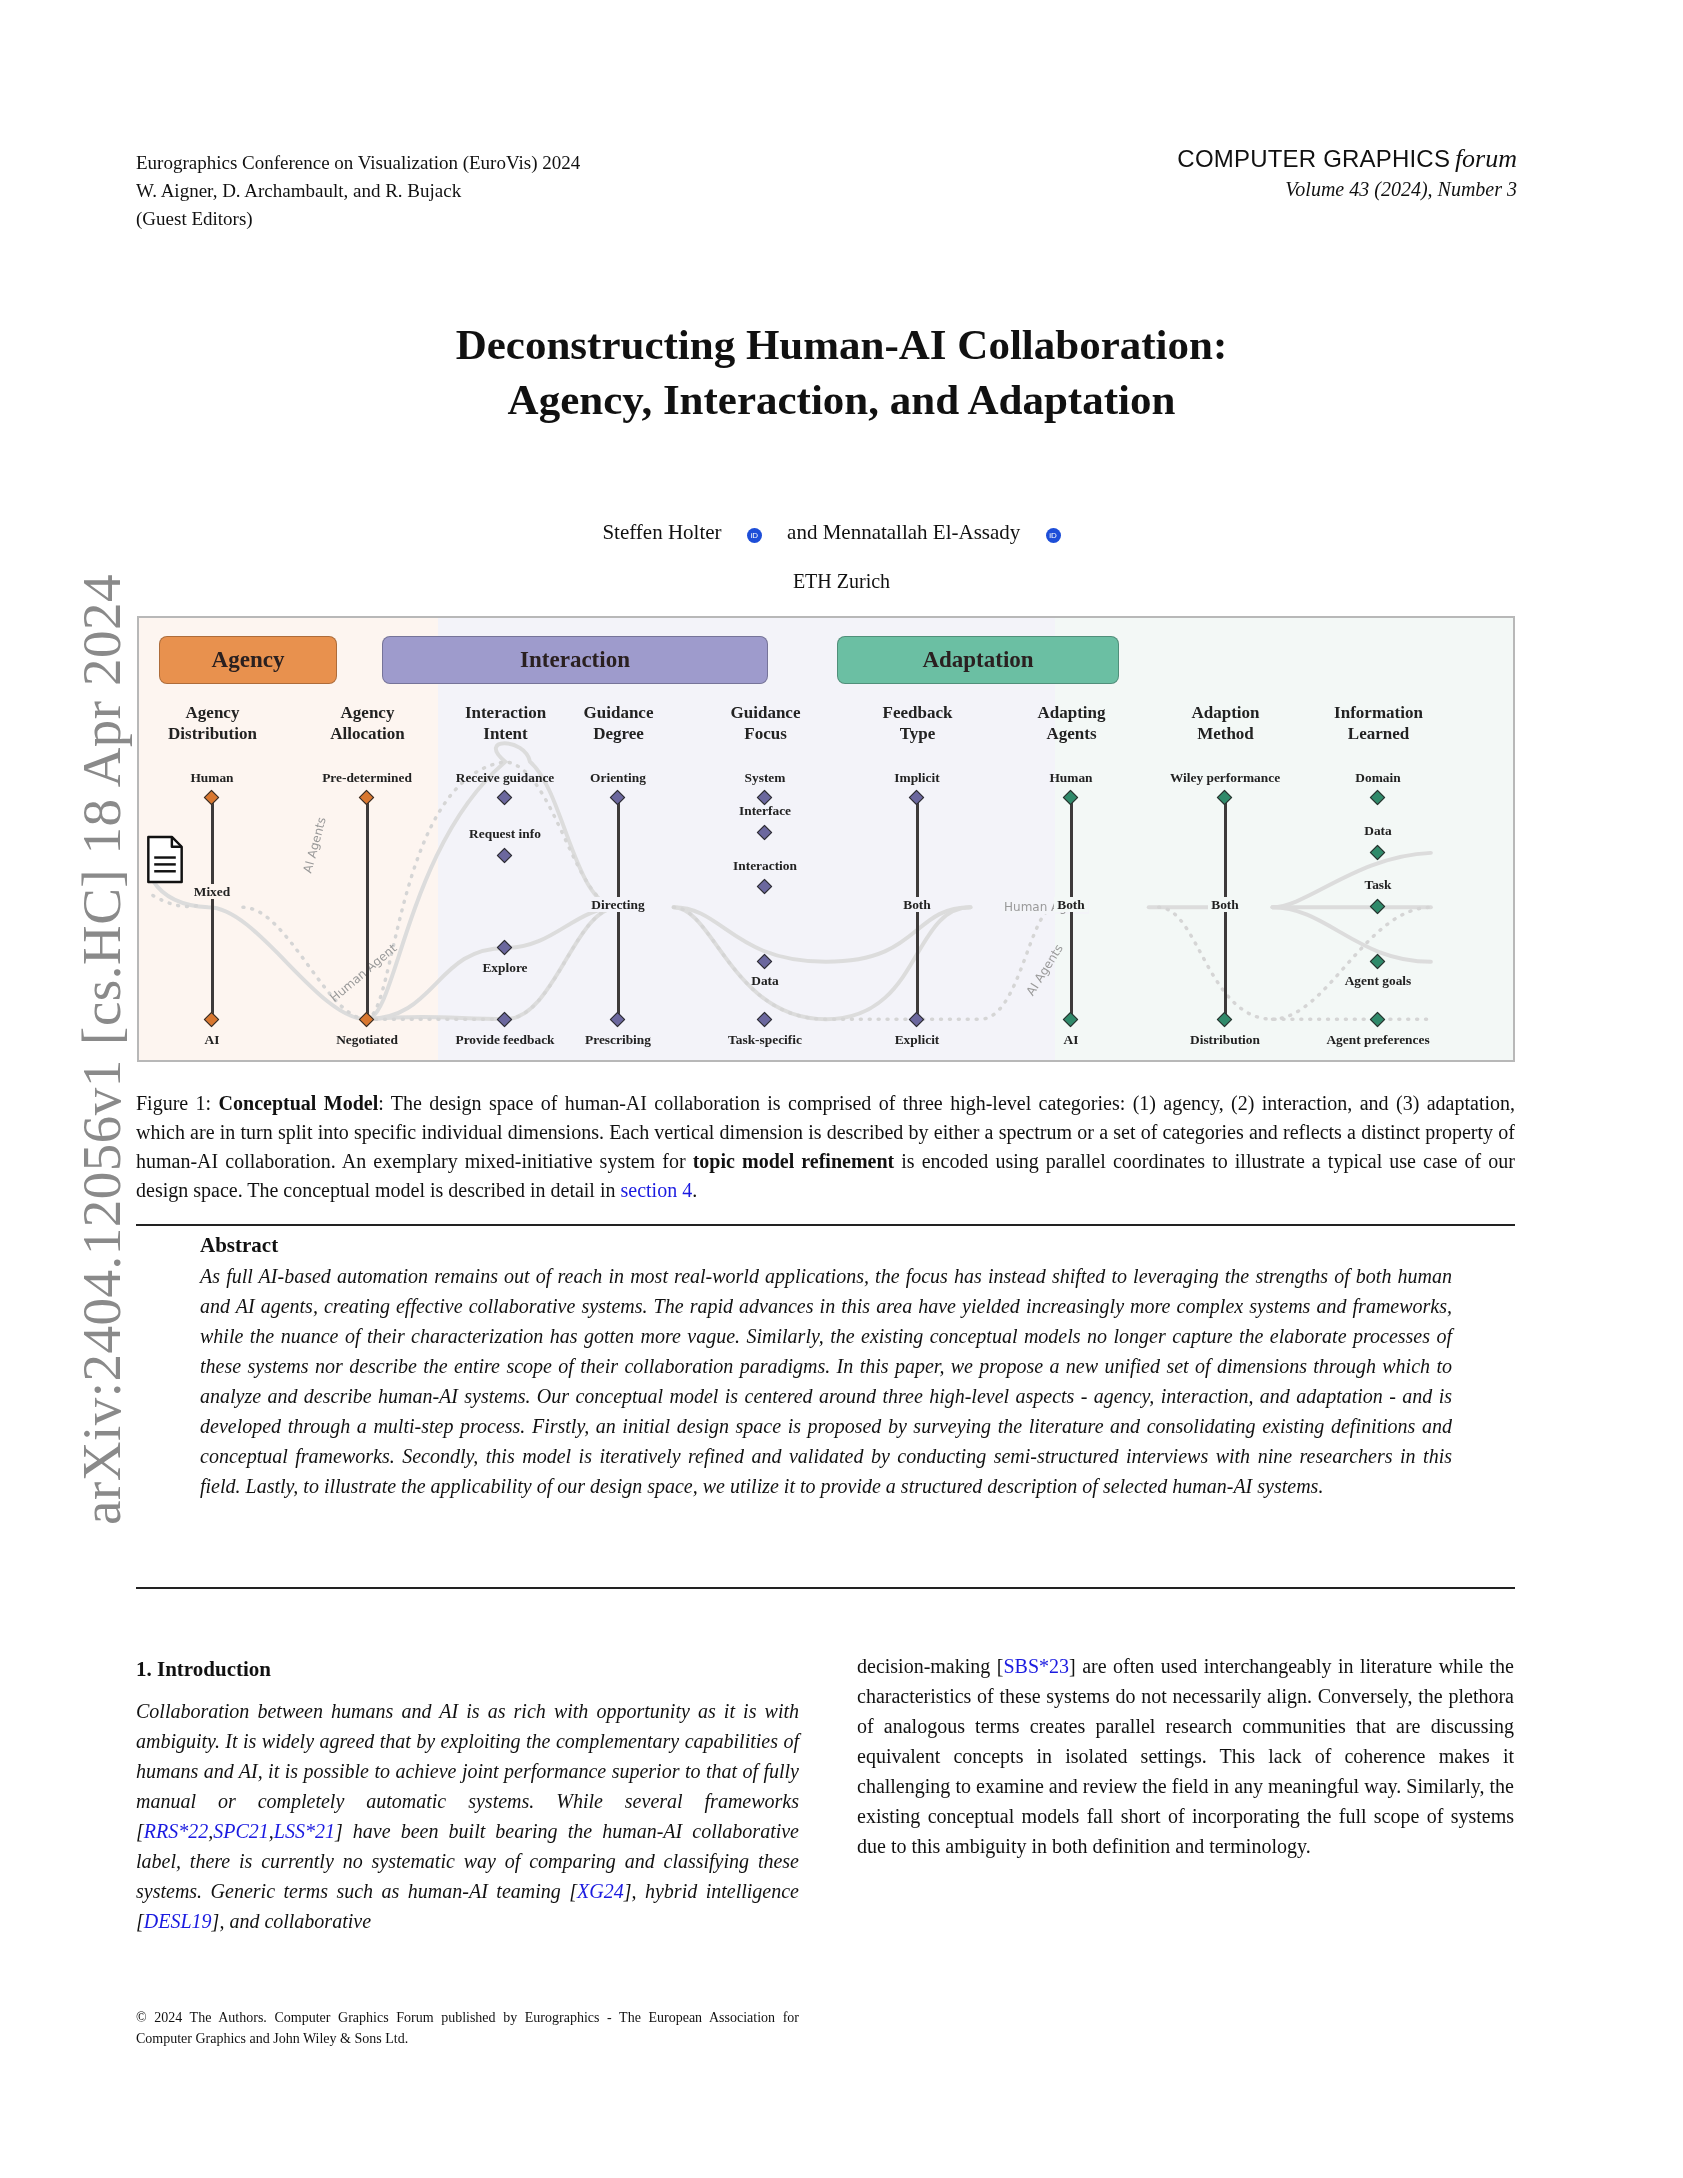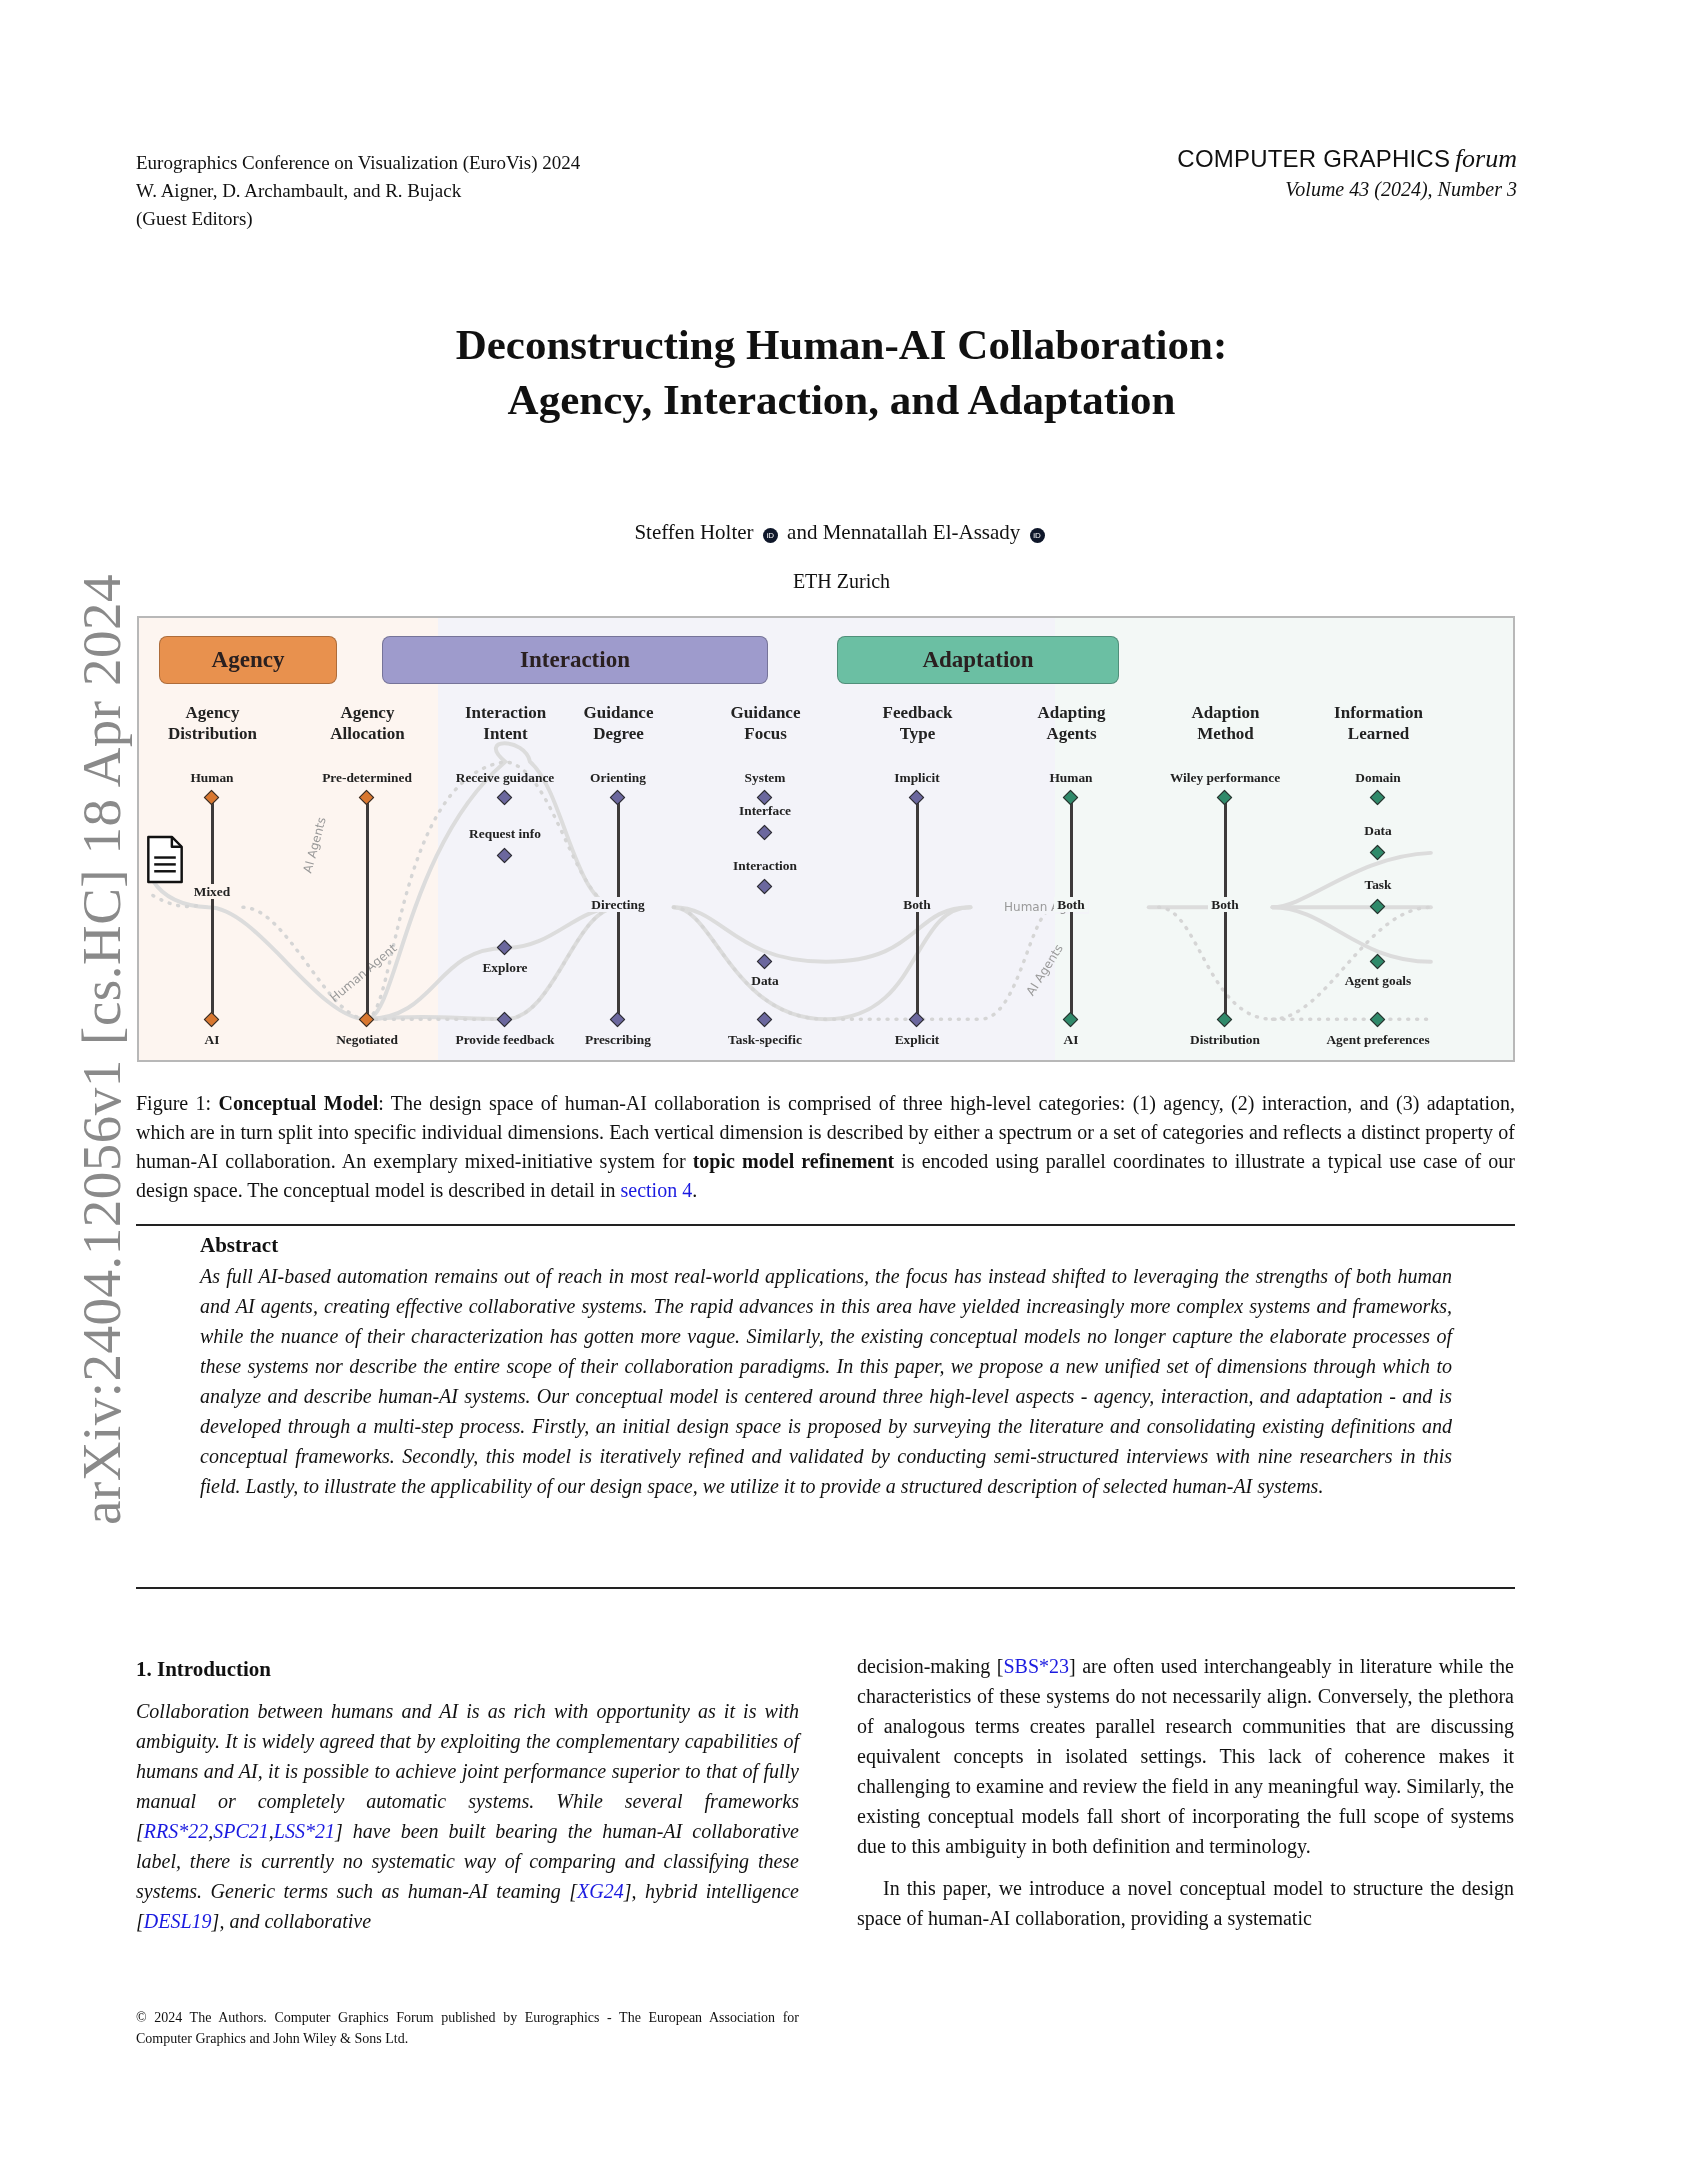--- a/index.html
+++ b/index.html
@@ -6,22 +6,22 @@
   body { width:1683px; height:2178px; position:relative; overflow:hidden;
          font-family:"Liberation Serif", "DejaVu Serif", serif; color:#111; }
   .abs { position:absolute; }
   .hdr-left { left:136px; top:149px; font-size:19px; line-height:28px; }
   .hdr-right { right:166px; top:145px; text-align:right; font-size:19px; line-height:28px; }
   .hdr-right .cgf { font-family:"Liberation Sans", "DejaVu Sans", sans-serif; font-size:24px; letter-spacing:0.2px; }
   .hdr-right .forum { font-style:italic; font-family:"Liberation Serif", serif; font-size:26px; }
   .hdr-right .vol { font-style:italic; font-size:20px; }
   .title { left:0; width:1683px; top:317px; text-align:center; font-weight:bold; font-size:43px; line-height:55px; }
   .authors { left:0; width:1683px; top:520px; text-align:center; font-size:21px; }
-  .orcid { display:inline-block; width:15px; height:15px; border-radius:50%; background:#0f172a; color:#fff;
-           font-family:"Liberation Sans", sans-serif; font-size:8px; line-height:15px; text-align:center; vertical-align:1px; margin:0 4px; }
+  .orcid { display:inline-block; width:15px; height:15px; border-radius:50%; background:#1d4ed8; color:#fff;
+           font-family:"Liberation Sans", sans-serif; font-size:8px; line-height:15px; text-align:center; vertical-align:1px; margin:0 20px; }
   .affil { left:0; width:1683px; top:570px; text-align:center; font-size:20px; }
   .arxiv { left:-391px; top:1015px; width:990px; height:69px; transform:rotate(-90deg); transform-origin:center center;
            font-family:"Liberation Serif", serif; font-size:55px; color:#8a8a8a; text-align:center; white-space:nowrap; letter-spacing:0.5px; }
 
   
   .figure { left:137px; top:616px; width:1378px; height:446px; border:2px solid #b8b8b8; box-sizing:border-box; overflow:hidden; }
   .panel { position:absolute; top:0; bottom:0; }
   .cat-box { position:absolute; top:18px; height:48px; border-radius:8px; border:1.5px solid rgba(0,0,0,0.25);
              box-sizing:border-box; font-weight:bold; font-size:23px; text-align:center; line-height:45px; color:#2a2020; }
   .dim-title { position:absolute; width:149px; margin-left:-74px; text-align:center; font-weight:bold; font-size:17px; line-height:21px; color:#222; }
@@ -236,19 +236,18 @@
 <div class="abs abstract-title">Abstract</div>
 <div class="abs abstract">As full AI-based automation remains out of reach in most real-world applications, the focus has instead shifted to leveraging the strengths of both human and AI agents, creating effective collaborative systems. The rapid advances in this area have yielded increasingly more complex systems and frameworks, while the nuance of their characterization has gotten more vague. Similarly, the existing conceptual models no longer capture the elaborate processes of these systems nor describe the entire scope of their collaboration paradigms. In this paper, we propose a new unified set of dimensions through which to analyze and describe human-AI systems. Our conceptual model is centered around three high-level aspects - agency, interaction, and adaptation - and is developed through a multi-step process. Firstly, an initial design space is proposed by surveying the literature and consolidating existing definitions and conceptual frameworks. Secondly, this model is iteratively refined and validated by conducting semi-structured interviews with nine researchers in this field. Lastly, to illustrate the applicability of our design space, we utilize it to provide a structured description of selected human-AI systems.</div>
 <div class="abs rule2"></div>
 
 <div class="abs sec-title">1.  Introduction</div>
 <div class="abs col col-left">
   <p><span>Collaboration between humans and AI is as rich with opportunity as it is with ambiguity. It is widely agreed that by exploiting the complementary capabilities of humans and AI, it is possible to achieve joint performance superior to that of fully manual or completely automatic systems. While several frameworks [</span><span class="link">RRS*22</span>,<span class="link">SPC21</span>,<span class="link">LSS*21</span><span>] have been built bearing the human-AI collaborative label, there is currently no systematic way of comparing and classifying these systems. Generic terms such as human-AI teaming [</span><span class="link">XG24</span><span>], hybrid intelligence [</span><span class="link">DESL19</span><span>], and collaborative</span></p>
 </div>
 <div class="abs col col-right">
   <p><span>decision-making [</span><span class="link">SBS*23</span><span>] are often used interchangeably in literature while the characteristics of these systems do not necessarily align. Conversely, the plethora of analogous terms creates parallel research communities that are discussing equivalent concepts in isolated settings. This lack of coherence makes it challenging to examine and review the field in any meaningful way. Similarly, the existing conceptual models fall short of incorporating the full scope of systems due to this ambiguity in both definition and terminology.</span></p>
-  <p class="indent">In this paper, we introduce a novel conceptual model to structure the design space of human-AI collaboration, providing a systematic</p>
 </div>
 
 <div class="abs footnote">
   <div>© 2024 The Authors. Computer Graphics Forum published by Eurographics - The European Association for Computer Graphics and John Wiley &amp; Sons Ltd.</div>
 </div>
 
 
 </body></html>

